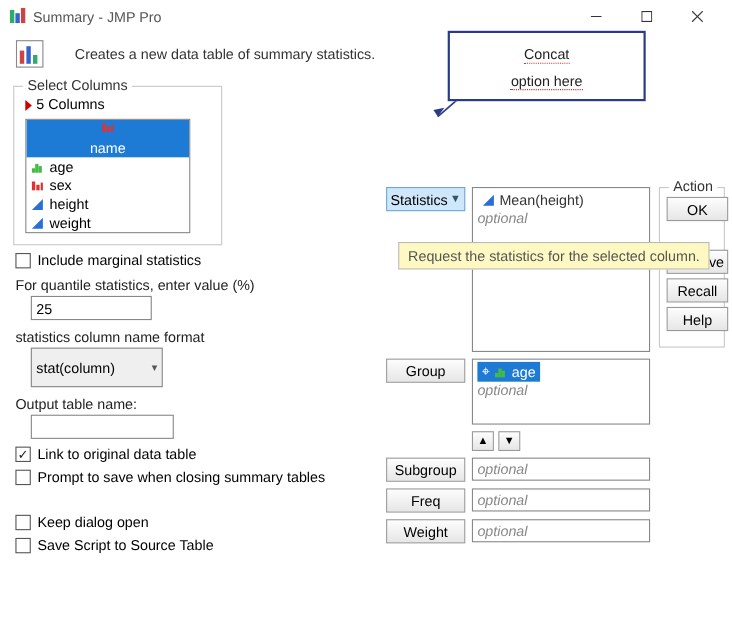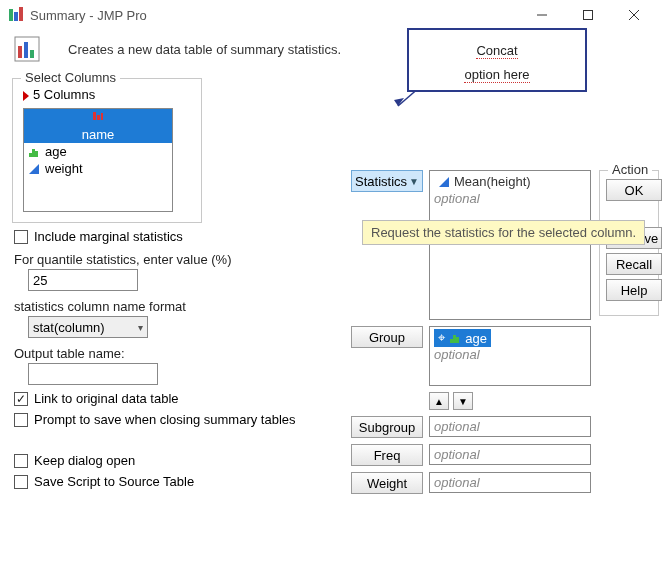--- a/index.html
+++ b/index.html
@@ -18,21 +18,21 @@
 .red-tri { width: 0; height: 0; border-left: 6px solid #c00; border-top: 5px solid transparent; border-bottom: 5px solid transparent; transform: translateY(1px); }
 .col-listbox { border: 1px solid #888; width: 150px; height: 104px; overflow: auto; background: #fff; }
 .col-item { display: flex; align-items: center; padding: 1px 4px; gap: 5px; cursor: default; }
 .col-item.selected { background: #1e7bd5; color: #fff; flex-direction: column; }
 .ico { width: 12px; height: 12px; display: inline-block; }
 .checkbox-row { display: flex; align-items: center; gap: 6px; margin: 6px 0 2px 14px; }
 .checkbox { width: 14px; height: 14px; border: 1px solid #555; background: #fff; display: flex; align-items: center; justify-content: center; }
 .checkbox.checked::after { content: "✓"; font-size: 12px; color: #222; line-height: 1; }
 .plain-label { margin: 8px 0 2px 14px; color: #222; }
 .textin { border: 1px solid #888; padding: 2px 4px; height: 22px; background: #fff; }
-.dropdown { border: 1px solid #888; background: #efefef; height: 22px; display: flex; align-items: center; padding: 0 4px; justify-content: space-between; width: 120px; }
+.dropdown { border: 1px solid #888; background: #efefef; height: 36px; display: flex; align-items: center; padding: 0 4px; justify-content: space-between; width: 120px; }
 .dropdown .chev { font-size: 10px; color: #555; }
 .mid-col { position: absolute; left: 351px; top: 92px; width: 240px; }
 .role-row { display: flex; align-items: flex-start; margin-bottom: 6px; }
 .role-btn { width: 72px; height: 22px; border: 1px solid #999; background: linear-gradient(#fdfdfd,#e6e6e6); display: flex; align-items: center; justify-content: center; gap: 2px; }
 .role-btn.hl { background: #cfe7fb; border-color: #6fa8d8; }
 .role-box { border: 1px solid #888; background: #fff; margin-left: 6px; flex: 1; padding: 2px 4px; font-style: normal; }
 .placeholder { color: #888; font-style: italic; }
 .entry-pill { display: inline-flex; align-items: center; gap: 4px; background: #1e7bd5; color: #fff; padding: 1px 4px; font-style: normal; }
 .entry-pill.plain { background: transparent; color: #333; }
 .tooltip { position: absolute; left: 362px; top: 142px; background: #fef9c3; border: 1px solid #bbb; padding: 4px 8px; color: #555; z-index: 50; }
@@ -116,20 +116,34 @@
           <div class="col-item">
             <svg class="ico" viewBox="0 0 12 12">
               <rect x="1" y="7" width="3" height="4" fill="#4b4"></rect>
               <rect x="4" y="3" width="3" height="8" fill="#4b4"></rect>
               <rect x="7" y="5" width="3" height="6" fill="#4b4"></rect>
             </svg>
             <span>age</span>
           </div>
           <div class="col-item">
             <svg class="ico" viewBox="0 0 12 12">
+              <rect x="1" y="2" width="3" height="8" fill="#d33"></rect>
+              <rect x="5" y="5" width="3" height="5" fill="#d33"></rect>
+              <rect x="9" y="3" width="2" height="7" fill="#d33"></rect>
+            </svg>
+            <span>sex</span>
+          </div>
+          <div class="col-item">
+            <svg class="ico" viewBox="0 0 12 12">
+              <polygon points="1,11 11,11 11,1" fill="#2a6fd6"></polygon>
+            </svg>
+            <span>height</span>
+          </div>
+          <div class="col-item">
+            <svg class="ico" viewBox="0 0 12 12">
               <polygon points="1,11 11,11 11,1" fill="#2a6fd6"></polygon>
             </svg>
             <span>weight</span>
           </div>
         </div>
     </div>
 
     <div class="checkbox-row">
       <span class="checkbox"></span>
       <span>Include marginal statistics</span>

